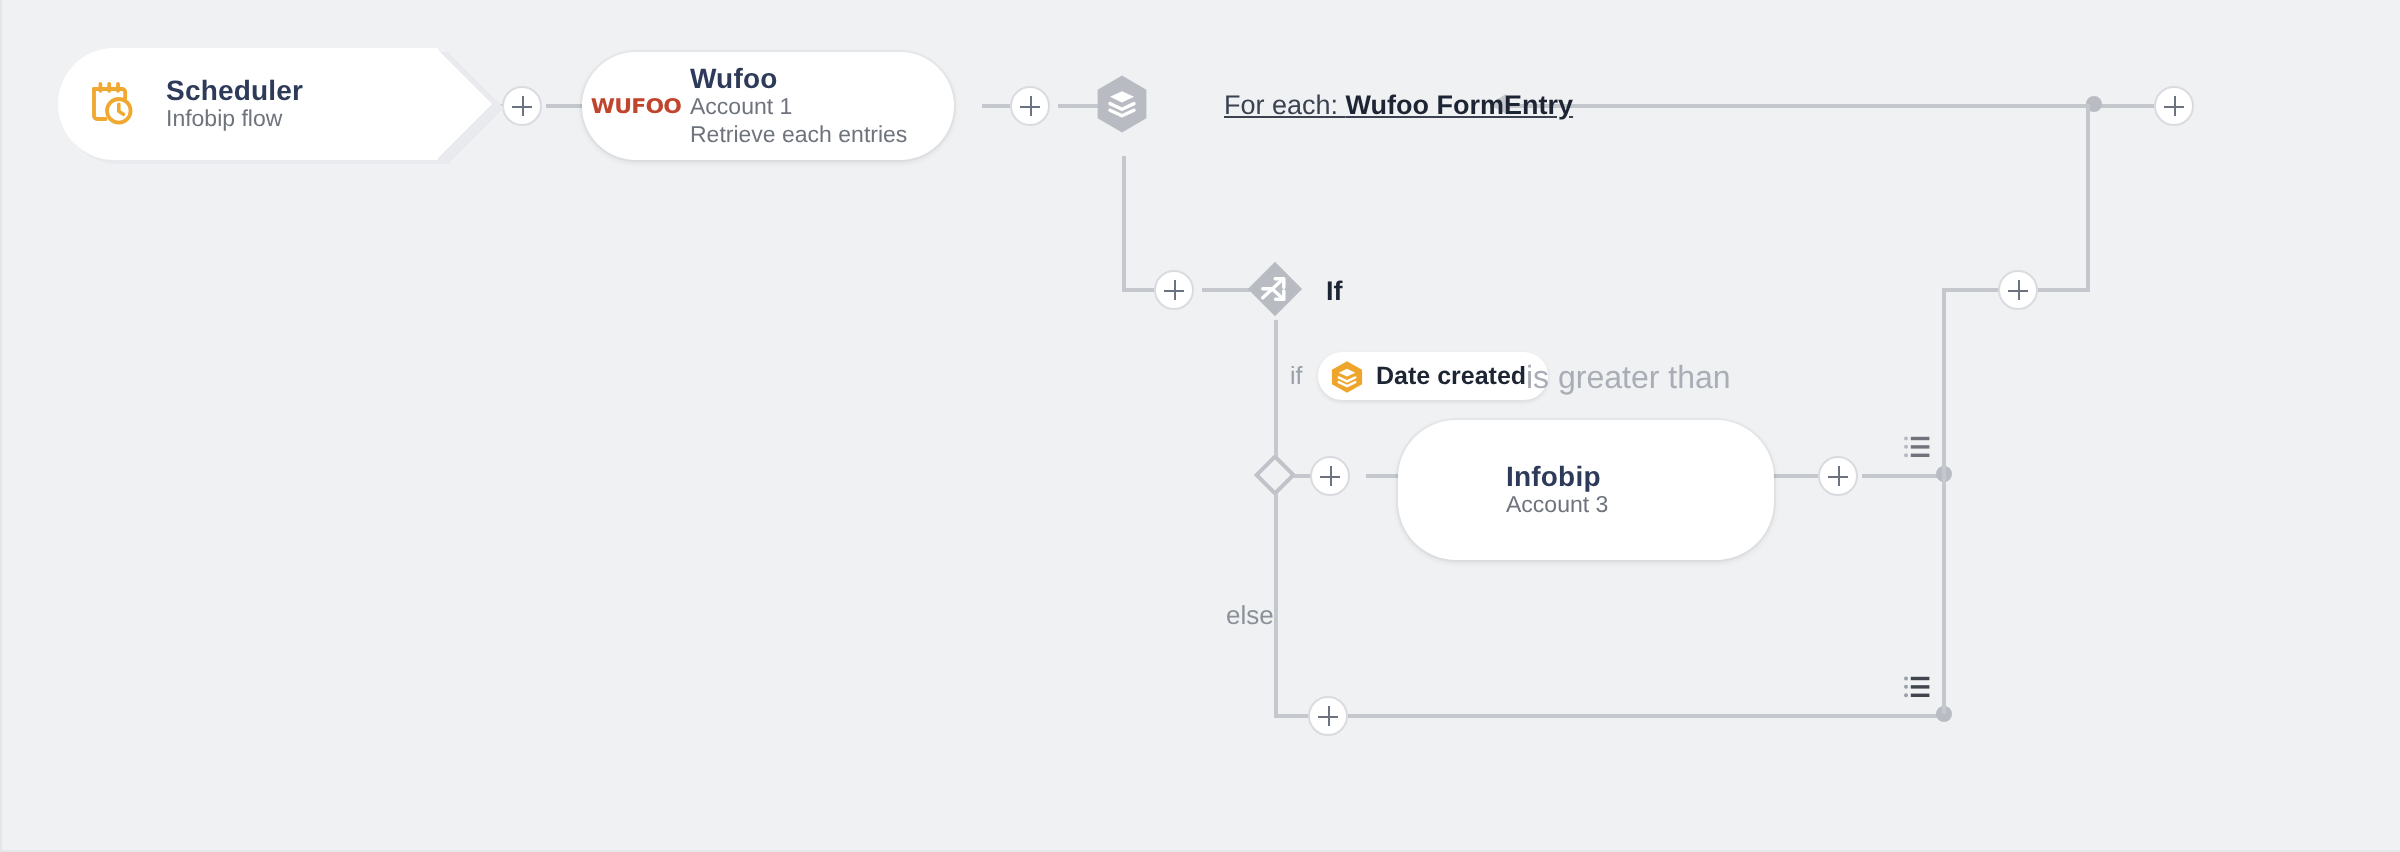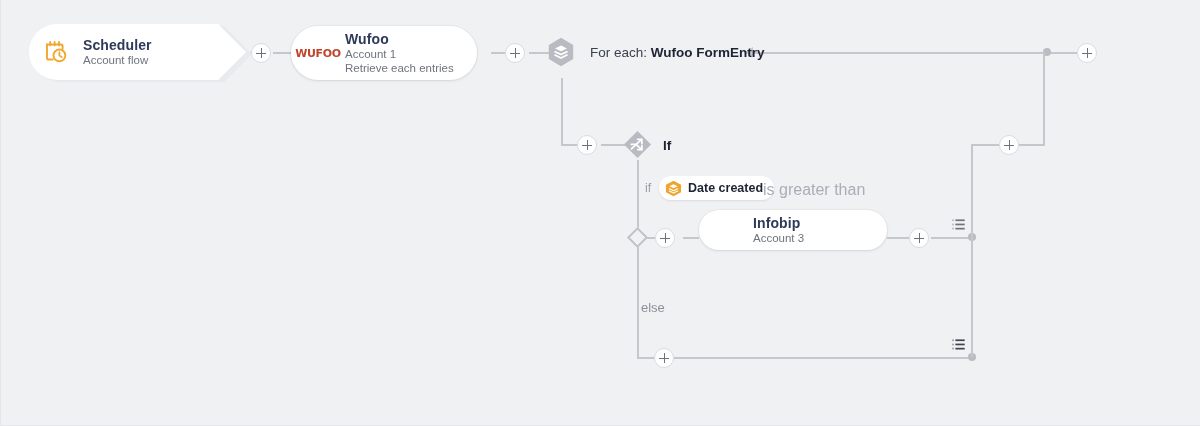--- a/index.html
+++ b/index.html
@@ -288,21 +288,21 @@
       <svg width="26" height="26" viewBox="0 0 26 26" aria-hidden="true">
         <path d="M4 5.5 h14 a1.6 1.6 0 0 1 1.6 1.6 v3" fill="none" stroke="#f0a830" stroke-width="1.9" stroke-linecap="round"></path>
         <path d="M4 5.5 v13.4 a1.6 1.6 0 0 0 1.6 1.6 h4.2" fill="none" stroke="#f0a830" stroke-width="1.9" stroke-linecap="round"></path>
         <path d="M7.2 3 v3.4 M11.6 3 v3.4 M16 3 v3.4" fill="none" stroke="#f0a830" stroke-width="1.9" stroke-linecap="round"></path>
         <circle cx="16.4" cy="16.4" r="5.9" fill="#ffffff" stroke="#f0a830" stroke-width="1.9"></circle>
         <path d="M16.4 13.2 v3.4 l2.3 1.5" fill="none" stroke="#f0a830" stroke-width="1.8" stroke-linecap="round" stroke-linejoin="round"></path>
       </svg>
     </div>
     <div class="node-txt">
       <div class="node-title">Scheduler</div>
-      <div class="node-sub">Account flow</div>
+      <div class="node-sub">Infobip flow</div>
     </div>
   </div>
 
   <div class="node" style="left:290px; top:26px; width:186px; height:54px;">
     <div class="node-ico">
       <span class="wufoo-mark">WUFOO</span>
     </div>
     <div class="node-txt">
       <div class="node-title">Wufoo</div>
       <div class="node-sub">Account 1</div>
@@ -311,21 +311,21 @@
   </div>
 
   <div class="hex" style="left:547px; top:37px;">
     <svg width="26" height="30" viewBox="0 0 26 30" aria-hidden="true">
       <polygon points="13,0.8 25.2,7.9 25.2,22.1 13,29.2 0.8,22.1 0.8,7.9" fill="#b8bcc2"></polygon>
       <path d="M13 8.6 L19 11.4 L13 14.2 L7 11.4 Z" fill="#ffffff"></path>
       <path d="M7 14.8 L13 17.6 L19 14.8" fill="none" stroke="#ffffff" stroke-width="1.7" stroke-linejoin="round" stroke-linecap="round"></path>
       <path d="M7 18.1 L13 20.9 L19 18.1" fill="none" stroke="#ffffff" stroke-width="1.7" stroke-linejoin="round" stroke-linecap="round"></path>
     </svg>
   </div>
-  <div class="lbl lbl-foreach" style="left:589px; top:45px;"><span>For each: </span><b>Wufoo FormEntry</b></div>
+  <div class="lbl lbl-foreach" style="left:611px; top:45px;text-decoration:underline;"><span>For each: </span><b>Wufoo FormEntry</b></div>
 
   <div class="diamond" style="left:622px; top:130px;">
     <svg width="29" height="29" viewBox="0 0 29 29" aria-hidden="true">
       <polygon points="14.5,0.9 28.1,14.5 14.5,28.1 0.9,14.5" fill="#b8bcc2"></polygon>
       <path d="M8.4 18.9 L18.6 9.4" fill="none" stroke="#ffffff" stroke-width="1.7" stroke-linecap="round"></path>
       <path d="M14.6 9.4 L18.9 9.3 L18.9 13.6" fill="none" stroke="#ffffff" stroke-width="1.7" stroke-linecap="round" stroke-linejoin="round"></path>
       <path d="M8.4 14.4 L13.0 14.4 L18.8 19.6" fill="none" stroke="#ffffff" stroke-width="1.7" stroke-linecap="round" stroke-linejoin="round"></path>
       <path d="M14.8 19.6 L18.9 19.6 L18.9 15.5" fill="none" stroke="#ffffff" stroke-width="1.7" stroke-linecap="round" stroke-linejoin="round"></path>
     </svg>
   </div>
@@ -343,40 +343,40 @@
       </svg>
     </span>
     <span class="pill-txt">Date created</span>
   </div>
 
   <div class="lbl-op" style="left:762px; top:181px;">is greater than</div>
 
 
   <div class="diamond-sm" style="left:629px; top:230px;"></div>
 
-  <div class="node" style="left:698px; top:210px; width:188px; height:40px;">
+  <div class="node" style="left:698px; top:210px; width:188px; height:70px;">
     <div class="node-ico"></div>
     <div class="node-txt">
       <div class="node-title">Infobip</div>
       <div class="node-sub">Account 3</div>
     </div>
   </div>
 
   <div class="listicon" style="left:951px; top:216px;">
     <svg width="13" height="11" viewBox="0 0 13 11" aria-hidden="true">
       <circle cx="1" cy="1.2" r="1" fill="#b6b9bf"></circle>
       <circle cx="1" cy="5.4" r="1" fill="#b6b9bf"></circle>
       <circle cx="1" cy="9.6" r="1" fill="#b6b9bf"></circle>
       <rect x="3.4" y="0.4" width="9.3" height="1.7" fill="#6f737b"></rect>
       <rect x="3.4" y="4.6" width="9.3" height="1.7" fill="#6f737b"></rect>
       <rect x="3.4" y="8.8" width="9.3" height="1.7" fill="#6f737b"></rect>
     </svg>
   </div>
 
-  <div class="lbl lbl-else" style="left:640px; top:300px;">else</div>
+  <div class="lbl lbl-else" style="left:612px; top:300px;">else</div>
 
   <div class="listicon" style="left:951px; top:336px;">
     <svg width="13" height="11" viewBox="0 0 13 11" aria-hidden="true">
       <circle cx="1" cy="1.2" r="1" fill="#9ba0a8"></circle>
       <circle cx="1" cy="5.4" r="1" fill="#9ba0a8"></circle>
       <circle cx="1" cy="9.6" r="1" fill="#9ba0a8"></circle>
       <rect x="3.4" y="0.4" width="9.3" height="1.7" fill="#3f444d"></rect>
       <rect x="3.4" y="4.6" width="9.3" height="1.7" fill="#3f444d"></rect>
       <rect x="3.4" y="8.8" width="9.3" height="1.7" fill="#3f444d"></rect>
     </svg>

